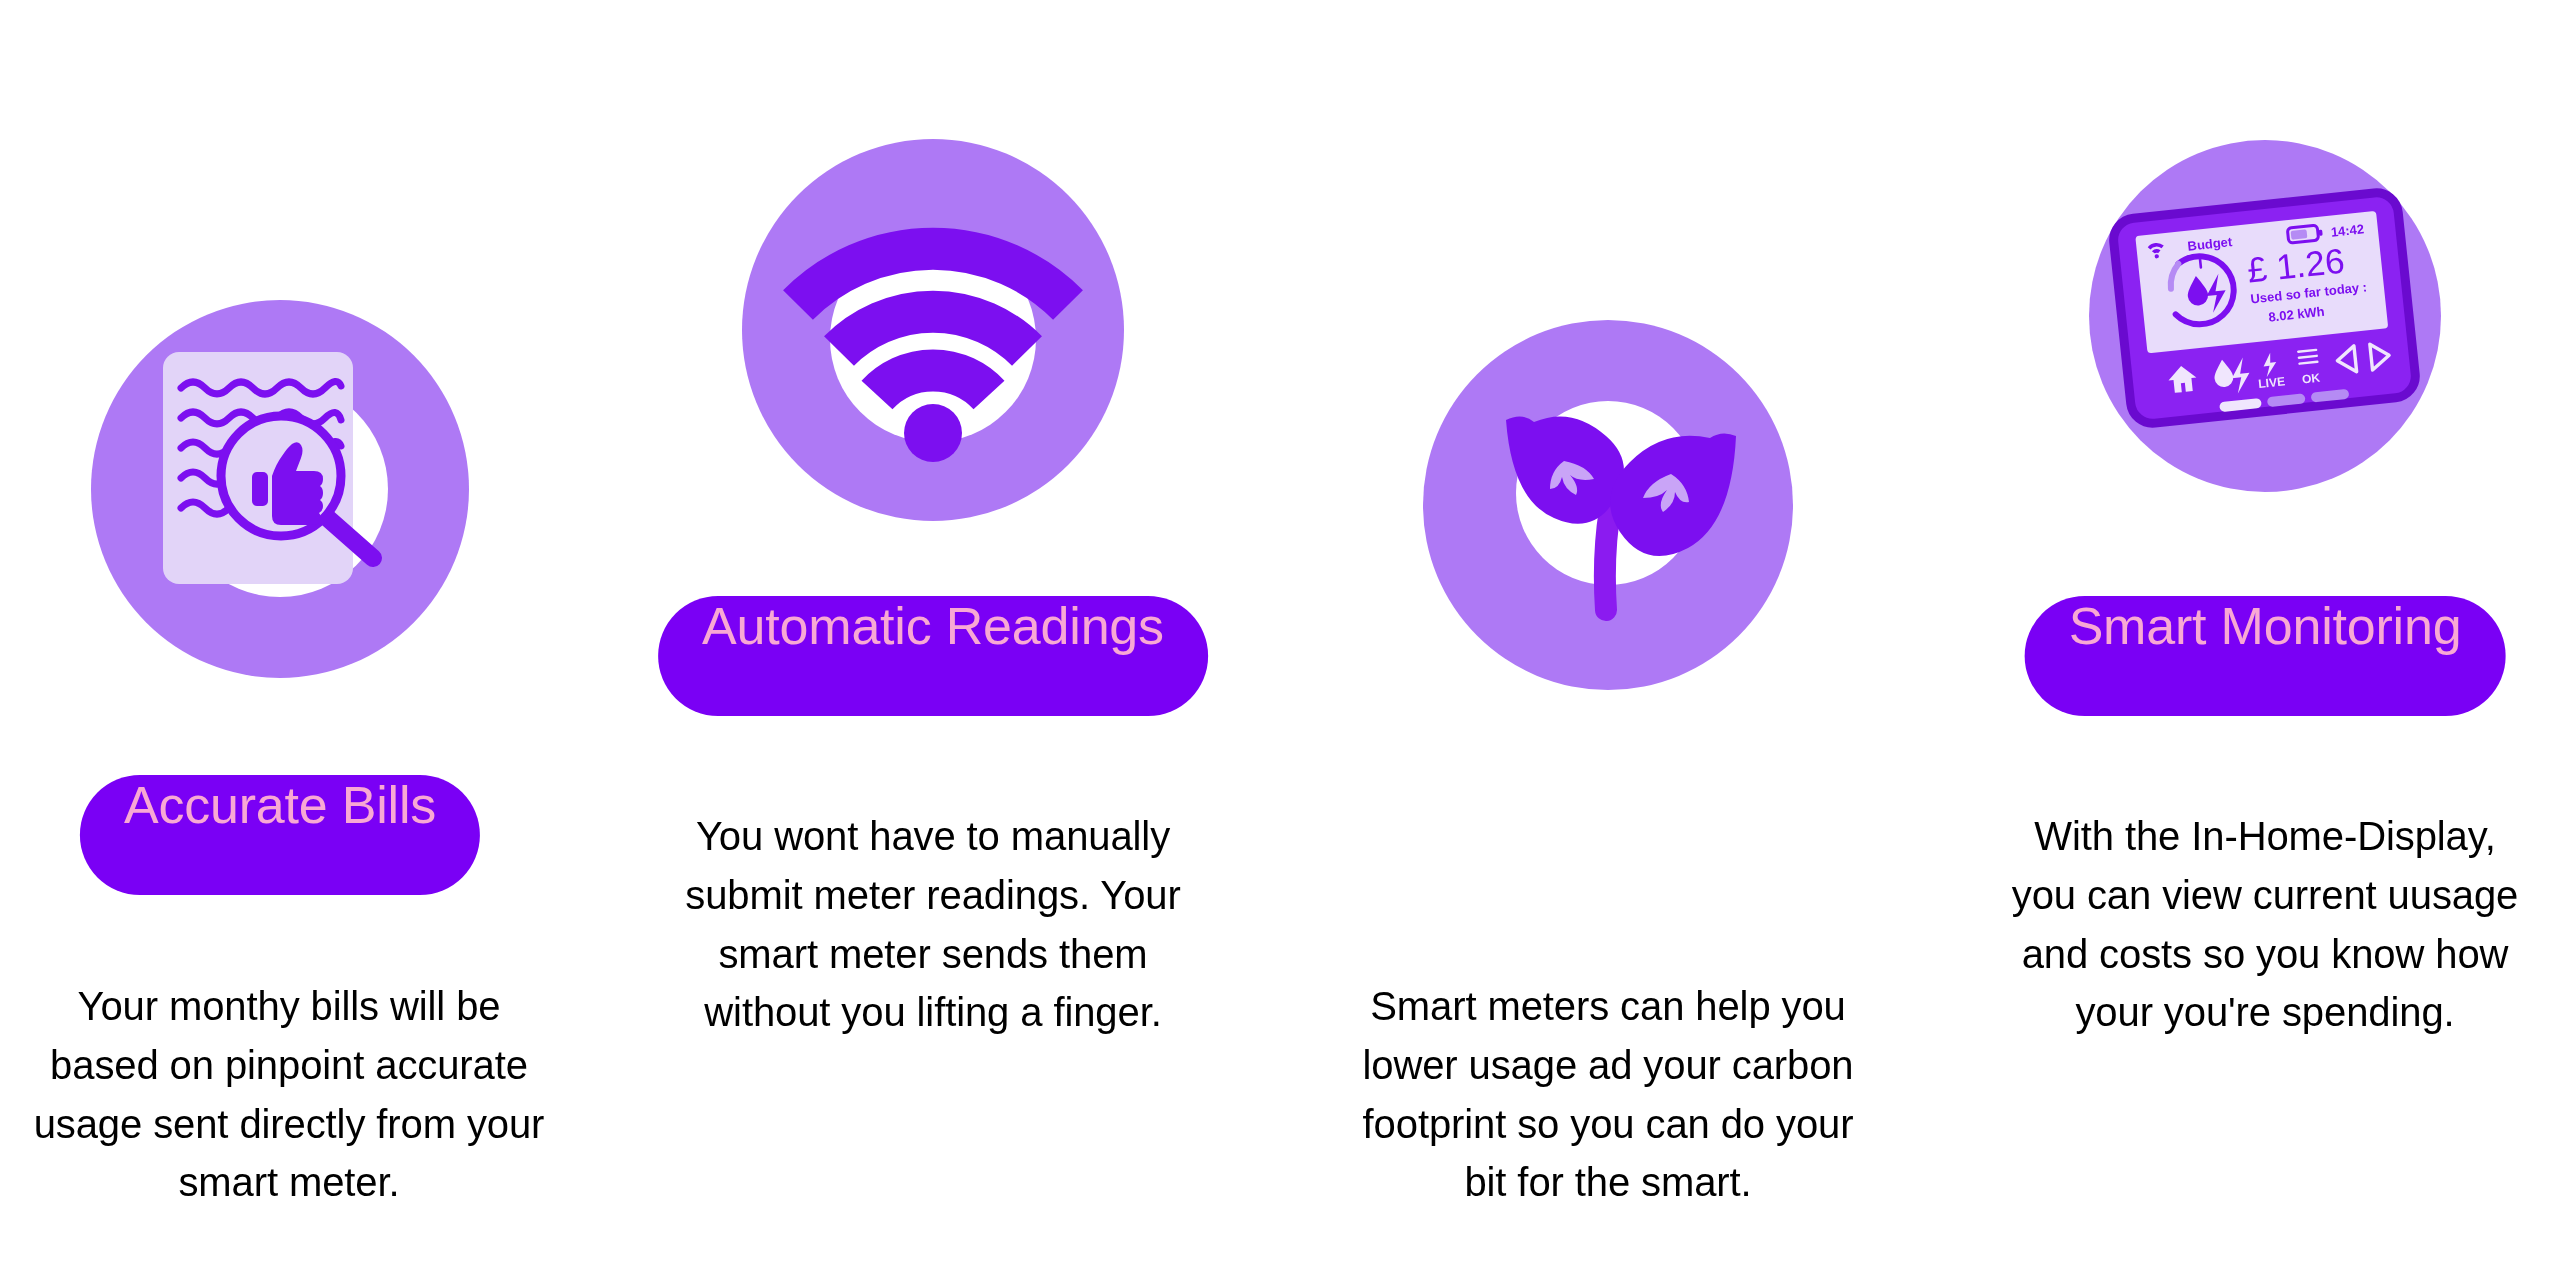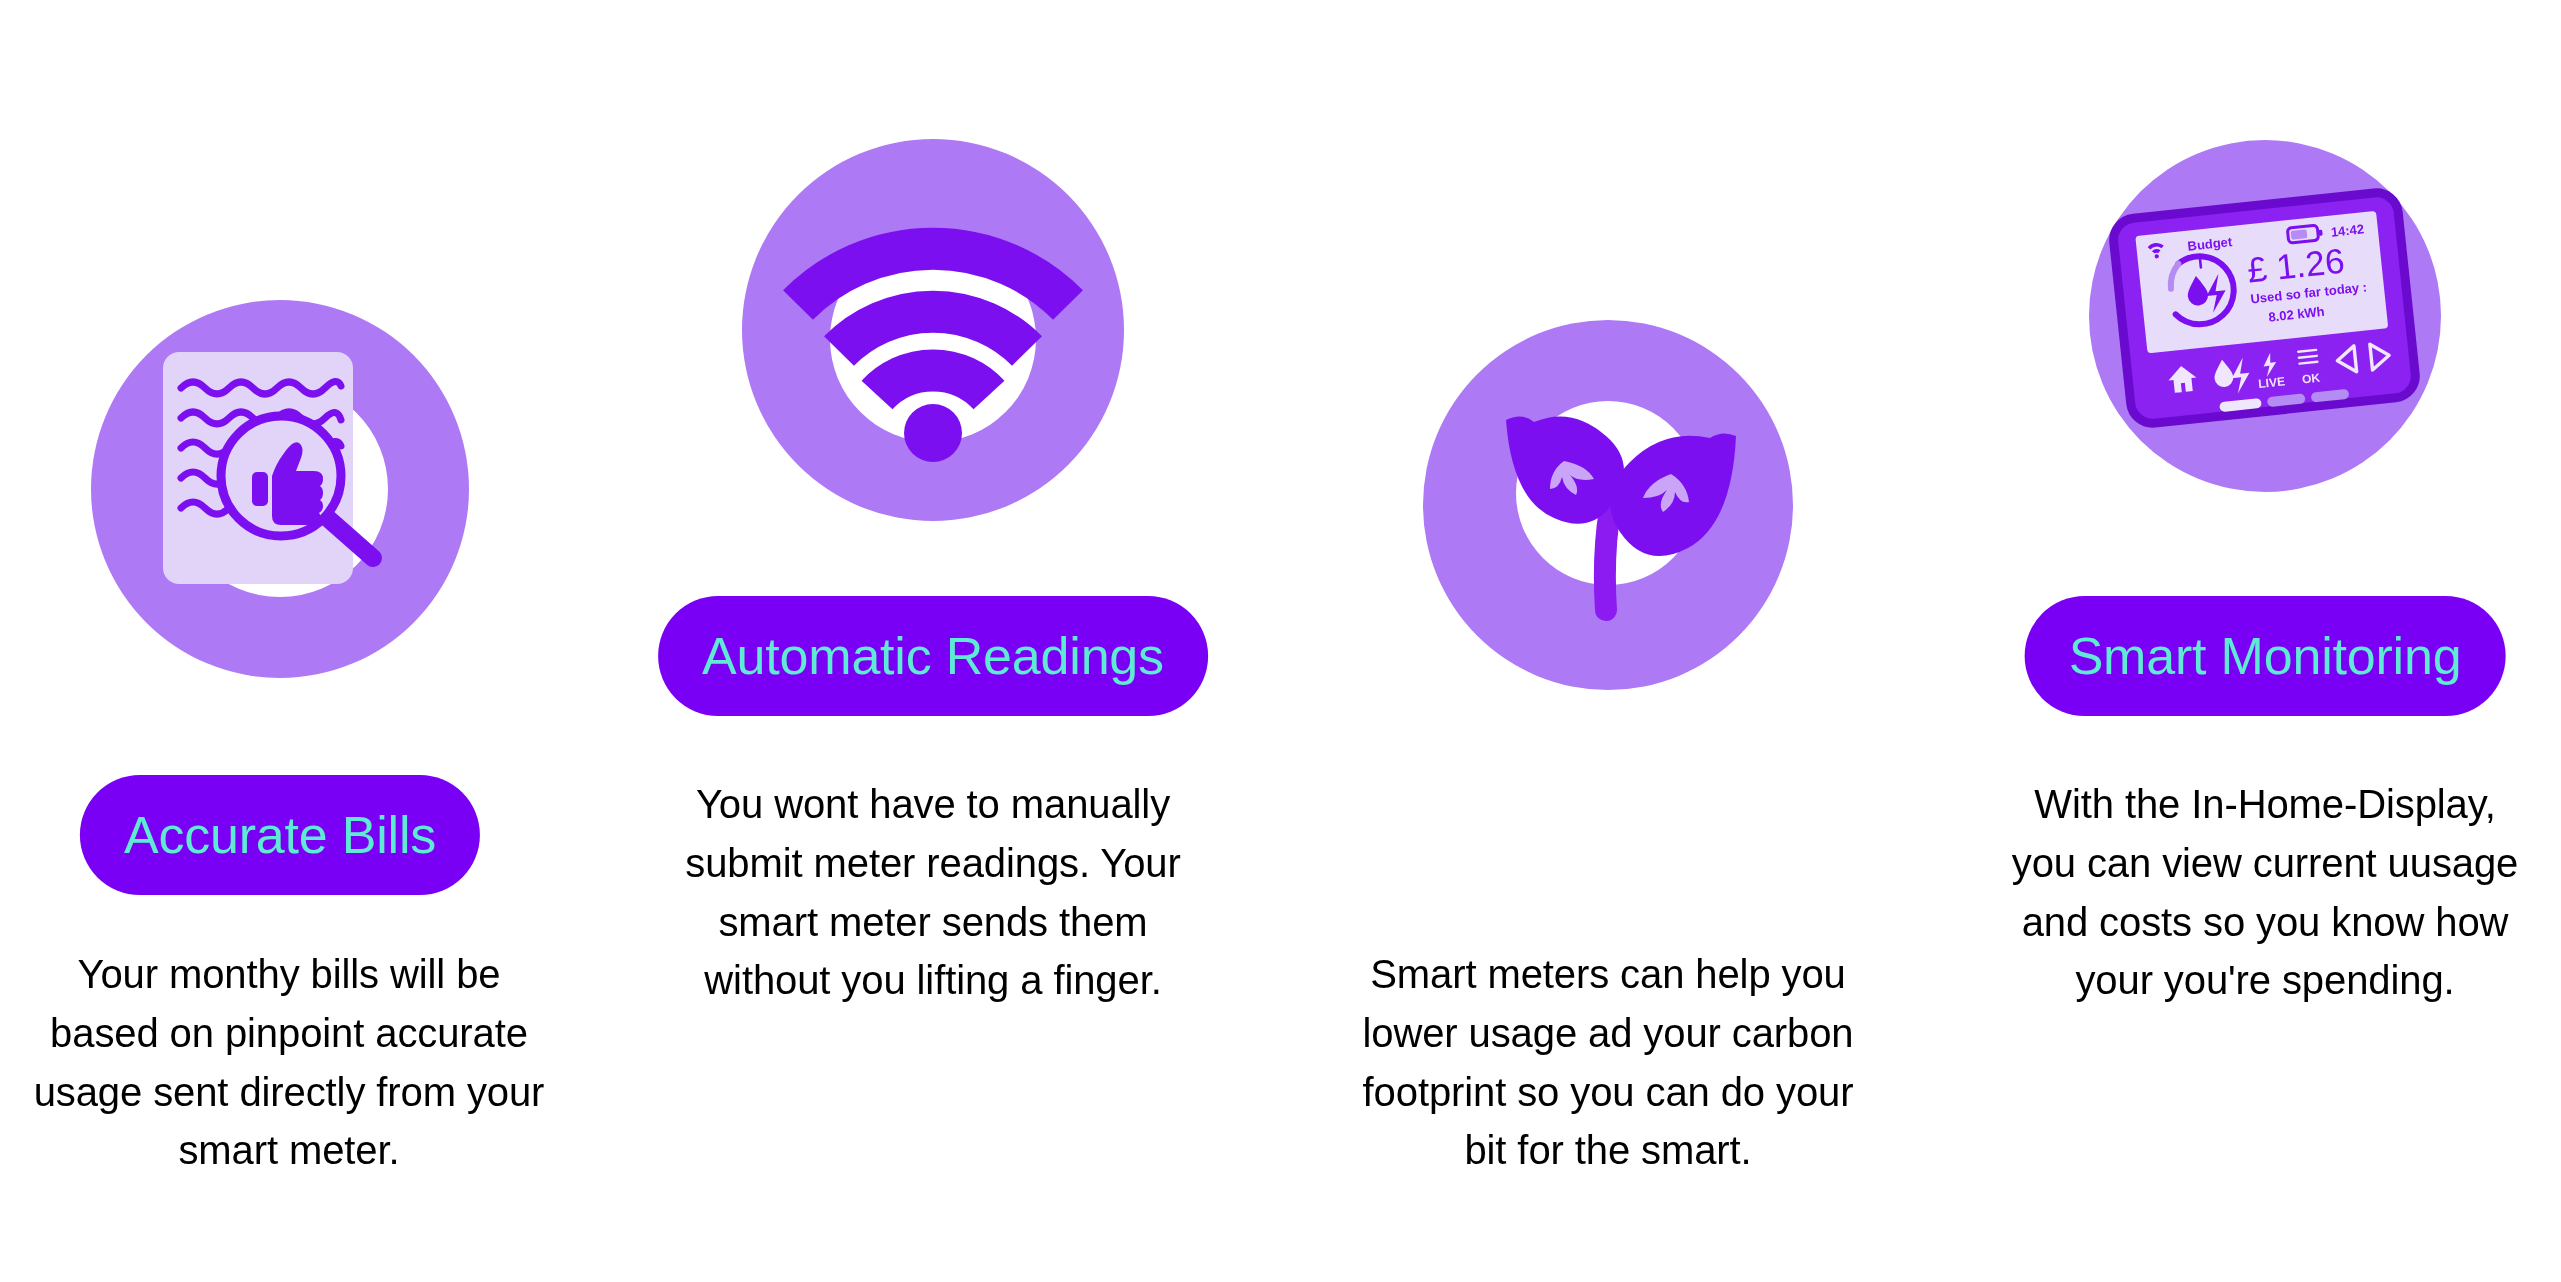--- a/index.html
+++ b/index.html
@@ -41,44 +41,45 @@
     background: #AE79F5;
     display: flex;
     align-items: center;
     justify-content: center;
     position: relative;
   }
 
   
   .pill {
     background: #7A00F5;
-    color: #5eead4;
+    color: #f9a8d4;
     border-radius: 999px;
     display: flex;
-    align-items: center;
+    align-items: flex-start;
     justify-content: center;
     font-size: 52px;
     font-weight: 400;
     letter-spacing: -0.2px;
     white-space: nowrap;
     padding: 0 44px;
     height: 120px;
     position: absolute;
   }
 
   
   .body-copy {
     position: absolute;
     text-align: center;
     color: #000000;
     font-size: 40px;
     line-height: 1.47;
     letter-spacing: -0.1px;
     width: 100%;
     padding: 0 14px;
+    margin-top: 32px;
   }
 
   
   .col-1 .icon-wrap { margin-top: 300px; }
   .col-1 .circle { width: 378px; height: 378px; }
   .col-1 .pill   { top: 775px; left: 50%; transform: translateX(-50%); }
   .col-1 .body-copy { top: 945px; padding-left: 32px; }
 
   
   .col-2 .icon-wrap { margin-top: 139px; }

